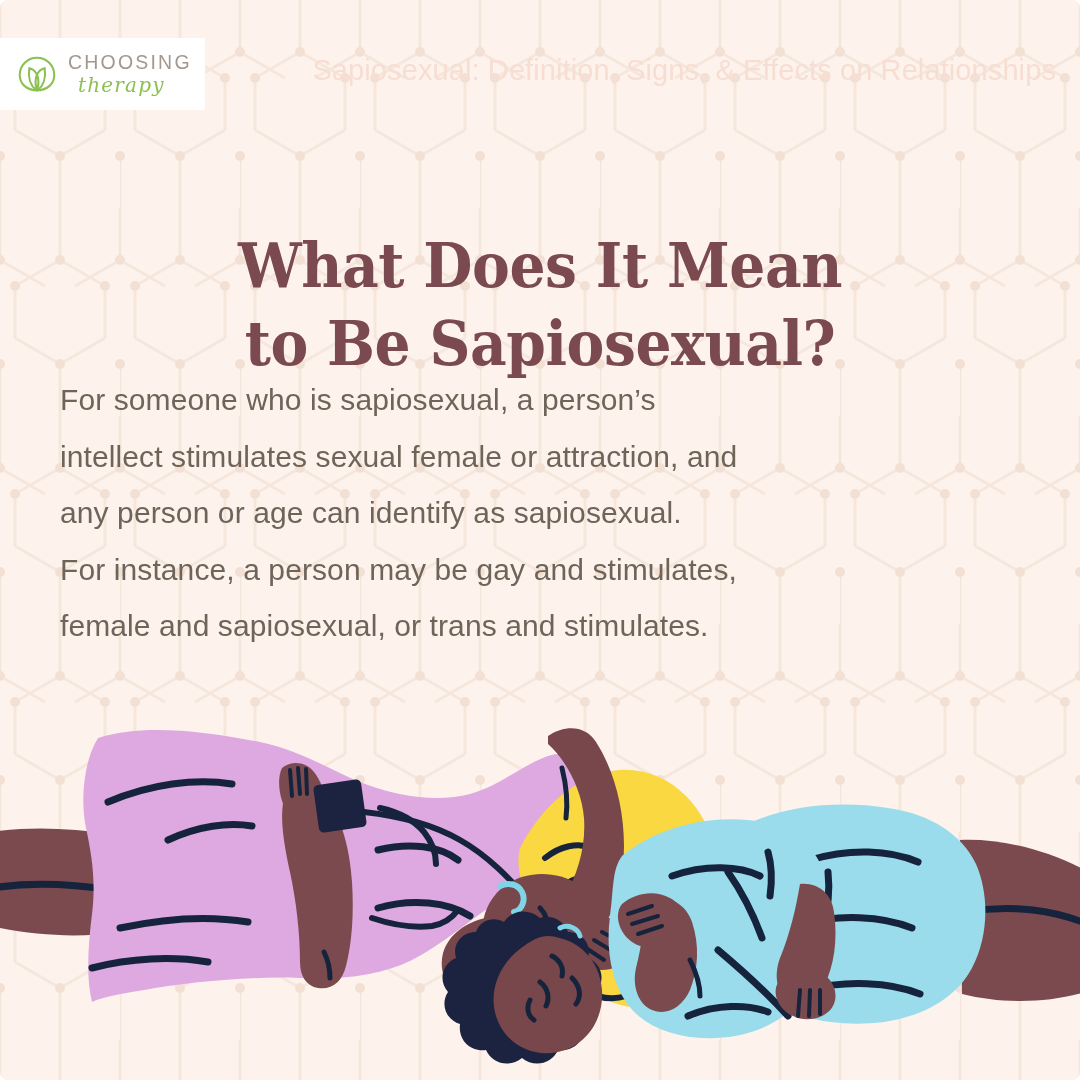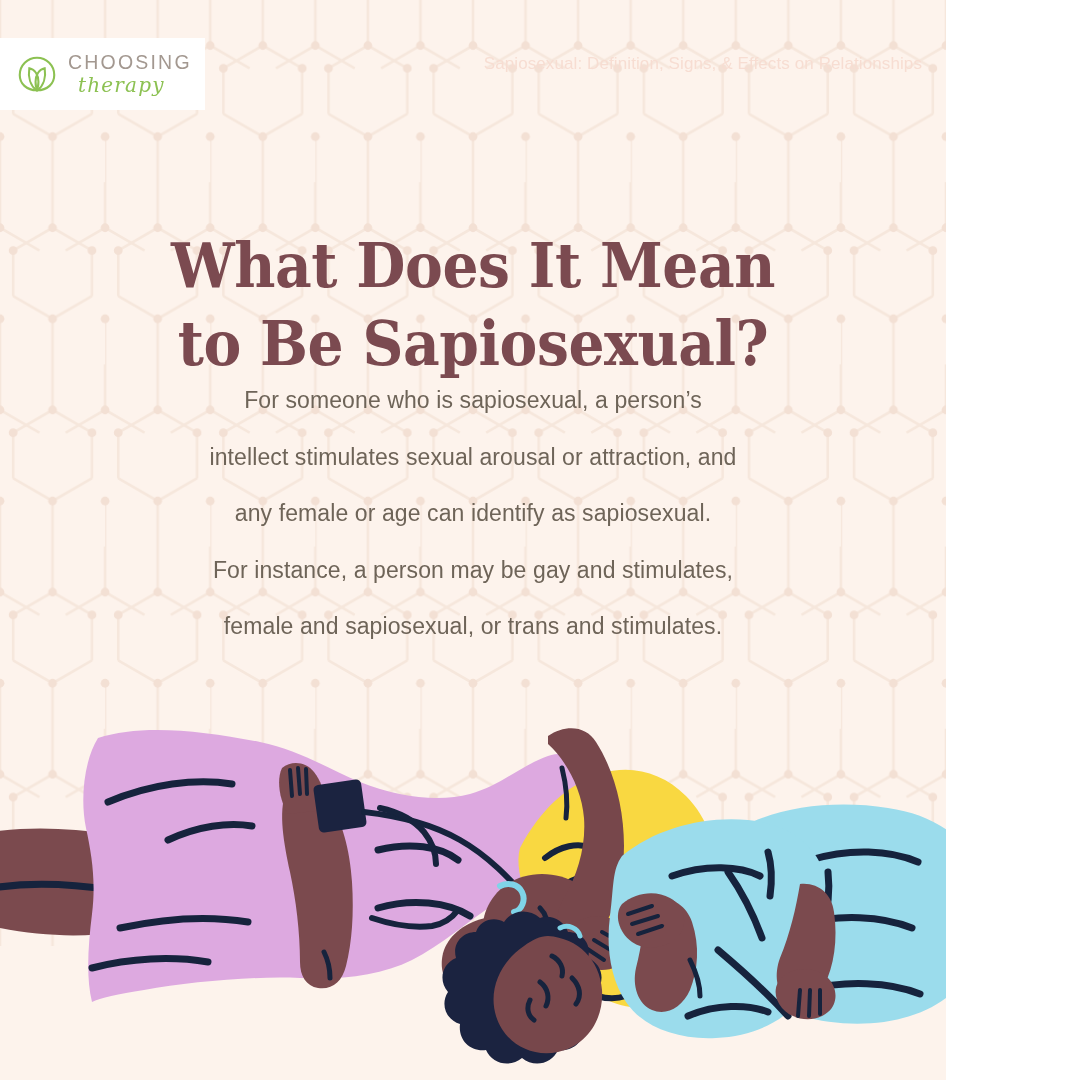--- a/index.html
+++ b/index.html
@@ -2,25 +2,26 @@
 <html><head>
 <meta charset="utf-8">
 <style>
   html, body {
     margin: 0;
     padding: 0;
     background: #ffffff;
   }
   #canvas {
     position: relative;
-    width: 946px;
+    width: 1080px;
     height: 1080px;
     overflow: hidden;
     background: #fdf3ec;
     font-family: "Liberation Sans", sans-serif;
+    border-radius: 8px;
   }
 
   
   #bg-pattern {
     position: absolute;
     inset: 0;
     z-index: 0;
   }
 
   
@@ -61,21 +62,21 @@
     letter-spacing: 1.2px;
     color: #8cc152;
     margin-top: 2px;
     margin-left: 10px;
   }
 
   #header-title {
     position: absolute;
     right: 24px;
     top: 54px;
-    font-size: 17px;
+    font-size: 29px;
     color: #f7ddd2;
     letter-spacing: 0.1px;
     white-space: nowrap;
     z-index: 5;
   }
 
   
   #headline {
     position: absolute;
     left: 0;
@@ -93,22 +94,21 @@
   }
   #headline .hl-line { display: block; }
 
   
   #body-copy {
     position: absolute;
     left: 60px;
     right: 60px;
     top: 372px;
     z-index: 5;
-    text-align: center;
-    font-size: 23px;
+    font-size: 30px;
     line-height: 56.5px;
     color: #6e6458;
     letter-spacing: 0.1px;
   }
   #body-copy .bc-line { display: block; white-space: nowrap; }
 
   
   #illustration {
     position: absolute;
     left: 0;
@@ -170,22 +170,22 @@
 
   <div id="header-title">Sapiosexual: Definition, Signs, &amp; Effects on Relationships</div>
 
   <h1 id="headline">
     <span class="hl-line">What Does It Mean</span>
     <span class="hl-line">to Be Sapiosexual?</span>
   </h1>
 
   <div id="body-copy">
     <span class="bc-line">For someone who is sapiosexual, a person’s</span>
-    <span class="bc-line">intellect stimulates sexual arousal or attraction, and</span>
-    <span class="bc-line">any female or age can identify as sapiosexual.</span>
+    <span class="bc-line">intellect stimulates sexual female or attraction, and</span>
+    <span class="bc-line">any person or age can identify as sapiosexual.</span>
     <span class="bc-line">For instance, a person may be gay and stimulates,</span>
     <span class="bc-line">female and sapiosexual, or trans and stimulates.</span>
   </div>
 
   <svg id="illustration" viewBox="0 0 1080 420" preserveAspectRatio="none">
 
     <g>
       <path d="M-10 172 C30 166 70 168 112 174 L120 272 C80 278 35 276 -10 266 Z" fill="#7b4a4e"></path>
       <path d="M-8 228 C30 222 72 224 112 230" fill="none" stroke="#16233d" stroke-width="7" stroke-linecap="round"></path>
 

